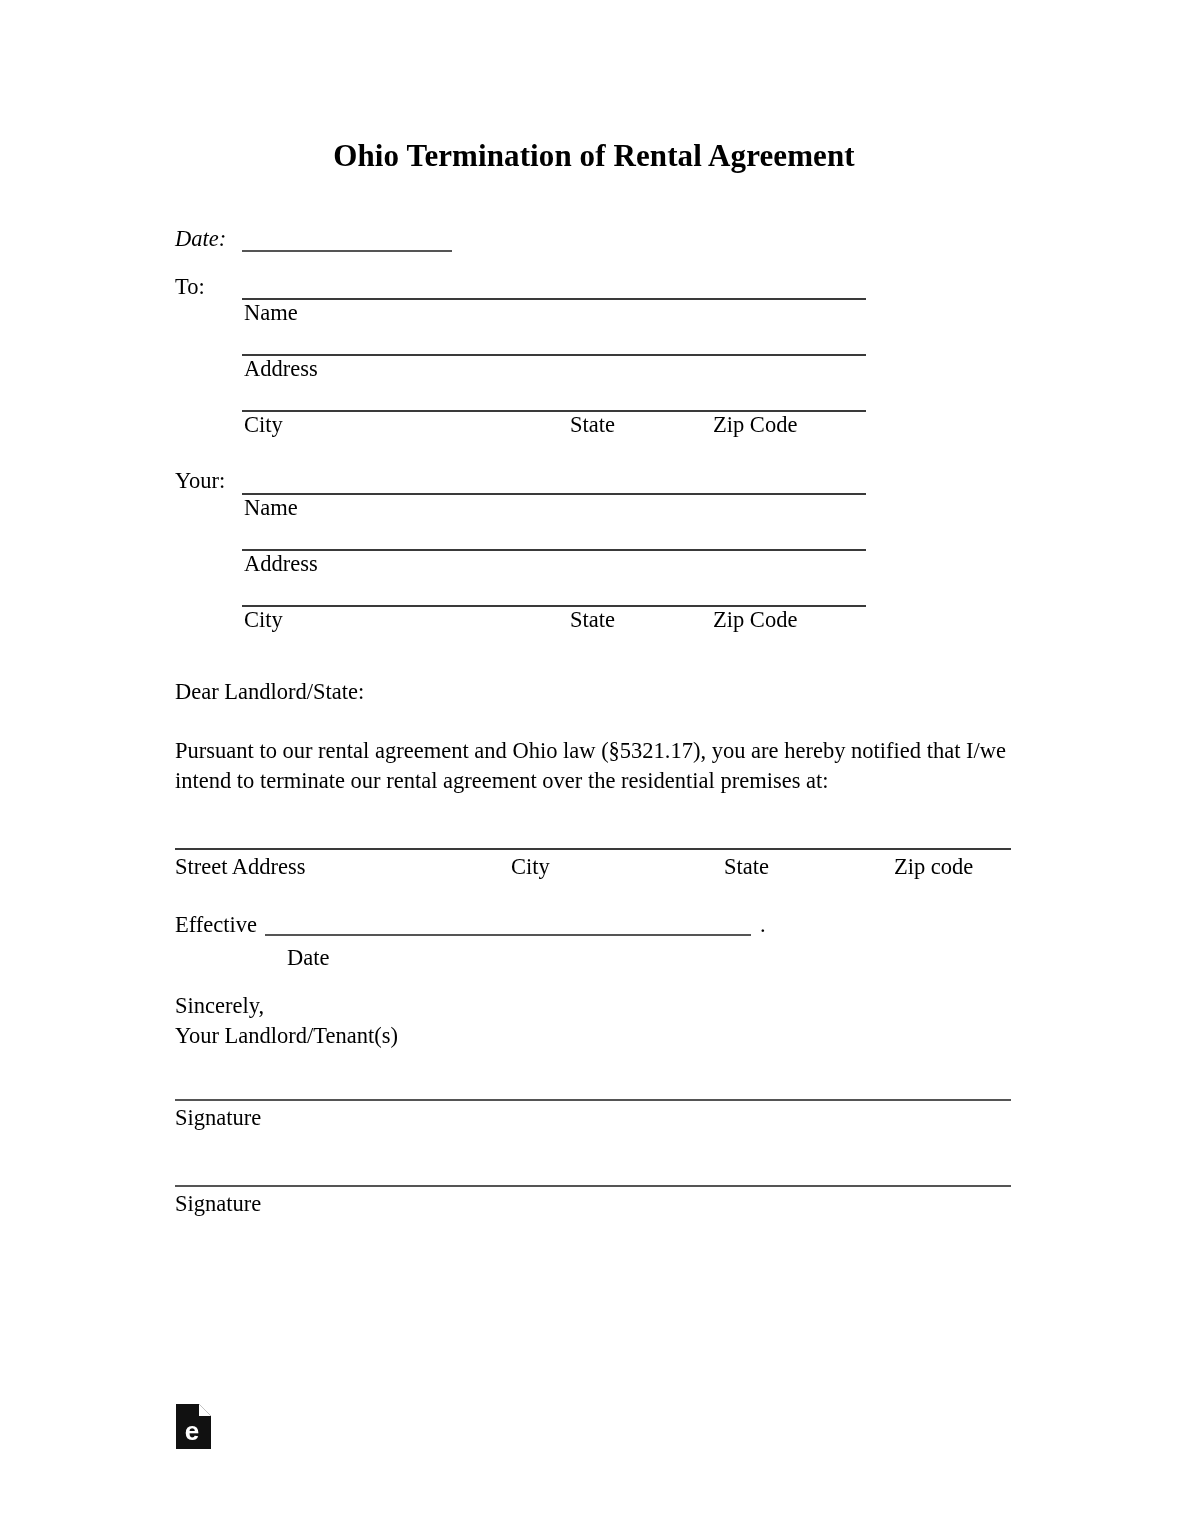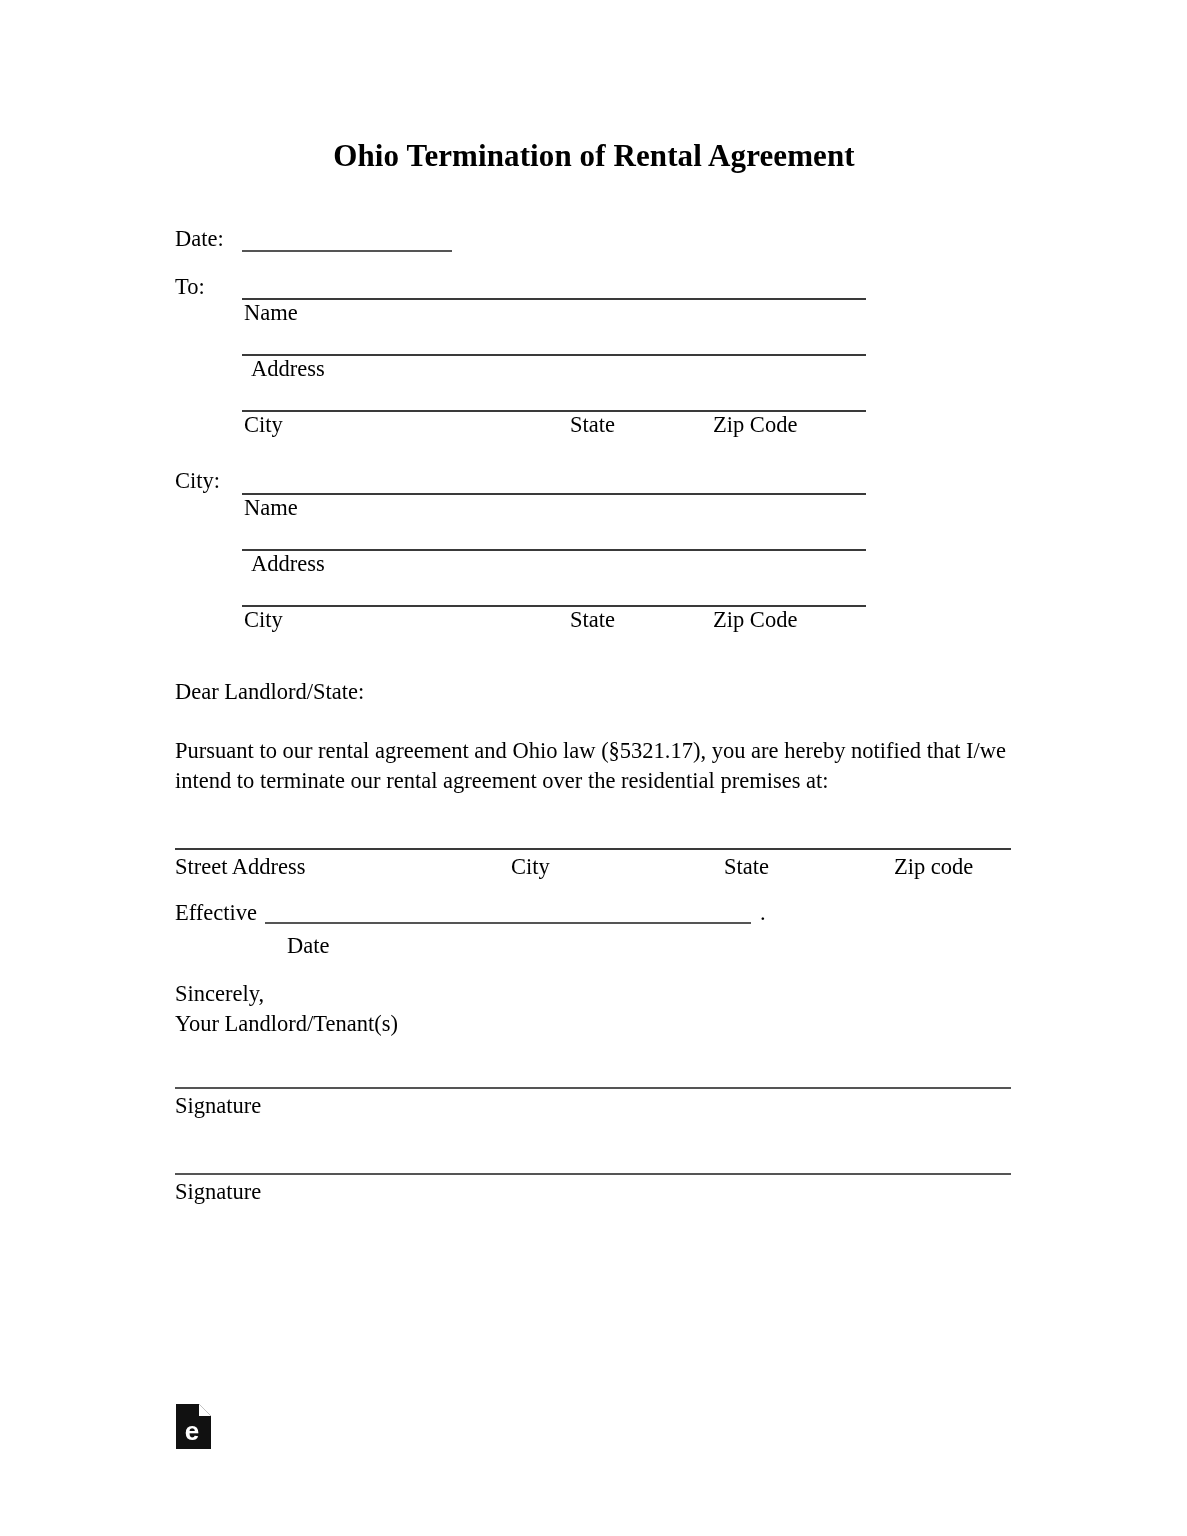--- a/index.html
+++ b/index.html
@@ -48,21 +48,21 @@
     margin: 0;
   }
 
   
   .date-row {
     margin-top: 52px;
     display: flex;
     align-items: flex-end;
     font-size: 22.5px;
   }
-  .date-label { width: 67px; }
+  .date-label { width: 67px; font-style: italic; }
   .date-rule {
     width: 210px;
     border-bottom: 2px solid #555555;
     height: 19px;
   }
 
   
   .addr-block { margin-top: 24px; }
   .addr-row {
     display: flex;
@@ -82,21 +82,21 @@
   }
   .addr-caption {
     position: relative;
     height: 34px;
     margin-left: 67px;
     width: 624px;
     font-size: 22.5px;
   }
   .addr-caption span { position: absolute; top: 0; }
   .cap-name  { left: 2px; }
-  .cap-addr  { left: 2px; margin-left: 7px; }
+  .cap-addr  { left: 2px; }
   .cap-city  { left: 2px; }
   .cap-state { left: 328px; }
   .cap-zip   { left: 471px; }
 
   .addr-row-sub {
     display: flex;
     margin-left: 67px;
   }
   .addr-rule-sub {
     flex: 0 0 624px;
@@ -123,21 +123,21 @@
     margin-top: 4px;
   }
   .premises-caption span { position: absolute; top: 0; }
   .pc-street { left: 0px; text-align: center; }
   .pc-city   { left: 336px; }
   .pc-state  { left: 549px; }
   .pc-zip    { left: 719px; }
 
   
   .effective {
-    margin-top: 14px;
+    margin-top: 26px;
     display: flex;
     align-items: flex-end;
     font-size: 22.5px;
   }
   .eff-label { padding-right: 8px; line-height: 1; }
   .eff-rule {
     width: 486px;
     border-bottom: 2px solid #555555;
     height: 20px;
   }
@@ -209,21 +209,21 @@
       </div>
       <div class="addr-caption">
         <span class="cap-city">City</span>
         <span class="cap-state">State</span>
         <span class="cap-zip">Zip Code</span>
       </div>
     </div>
 
     <div class="addr-block">
       <div class="addr-row">
-        <span class="addr-prefix">City:</span>
+        <span class="addr-prefix">Your:</span>
         <span class="addr-rule"></span>
       </div>
       <div class="addr-caption">
         <span class="cap-name">Name</span>
       </div>
 
       <div class="addr-row-sub">
         <span class="addr-rule-sub"></span>
       </div>
       <div class="addr-caption">

